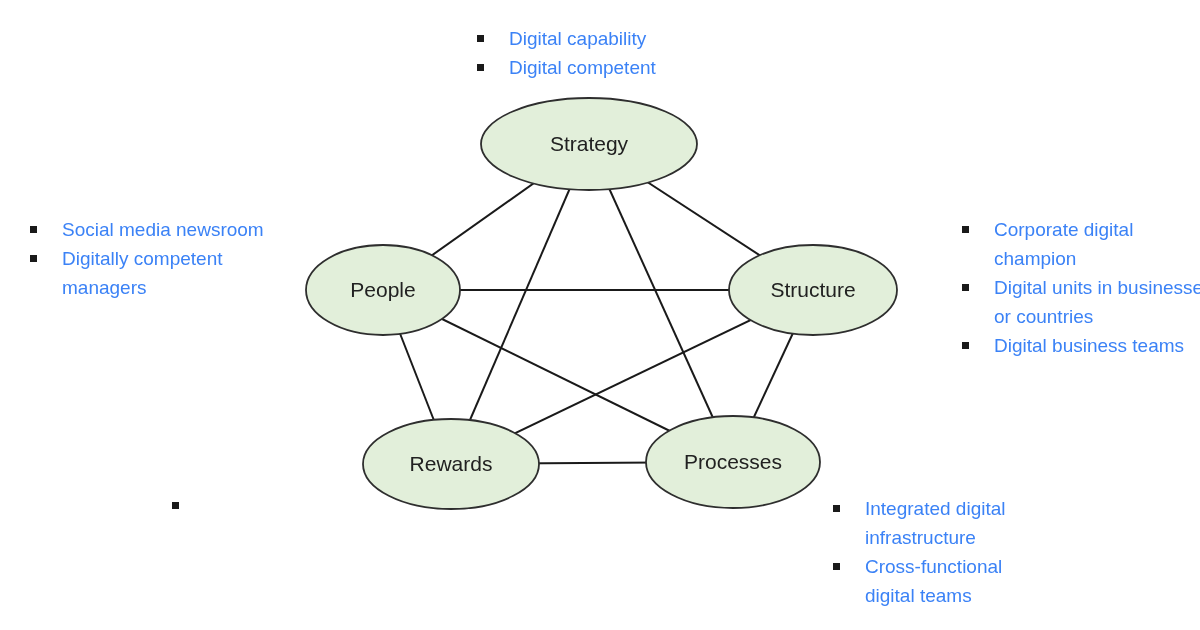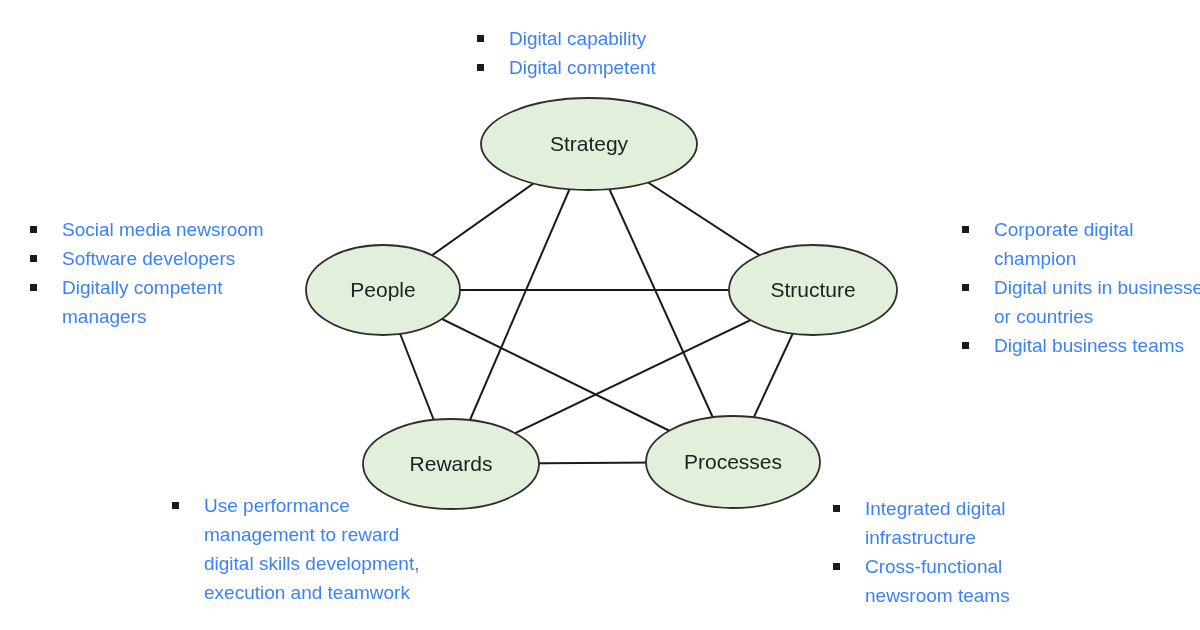--- a/index.html
+++ b/index.html
@@ -89,24 +89,20 @@
     </div>
   </div>
 
   <div class="bullets" style="left:30px; top:215px; width:260px">
     <div class="bullet-item">
       <span class="bullet-marker"></span>
       <span class="bullet-text">Social media newsroom</span>
     </div>
     <div class="bullet-item">
       <span class="bullet-marker"></span>
-      <span class="bullet-text">Software developers</span>
-    </div>
-    <div class="bullet-item">
-      <span class="bullet-marker"></span>
       <span class="bullet-text">Digitally competent
 managers</span>
     </div>
   </div>
 
   <div class="bullets" style="left:962px; top:215px; width:280px">
     <div class="bullet-item">
       <span class="bullet-marker"></span>
       <span class="bullet-text">Corporate digital
 champion</span>
@@ -118,33 +114,29 @@
     </div>
     <div class="bullet-item">
       <span class="bullet-marker"></span>
       <span class="bullet-text">Digital business teams</span>
     </div>
   </div>
 
   <div class="bullets" style="left:172px; top:491px; width:280px">
     <div class="bullet-item">
       <span class="bullet-marker"></span>
-      <span class="bullet-text">Use performance
-management to reward
-digital skills development,
-execution and teamwork</span>
     </div>
   </div>
 
   <div class="bullets" style="left:833px; top:494px; width:260px">
     <div class="bullet-item">
       <span class="bullet-marker"></span>
       <span class="bullet-text">Integrated digital
 infrastructure</span>
     </div>
     <div class="bullet-item">
       <span class="bullet-marker"></span>
       <span class="bullet-text">Cross-functional
-newsroom teams</span>
+digital teams</span>
     </div>
   </div>
 
 </div>
 
 </body></html>

